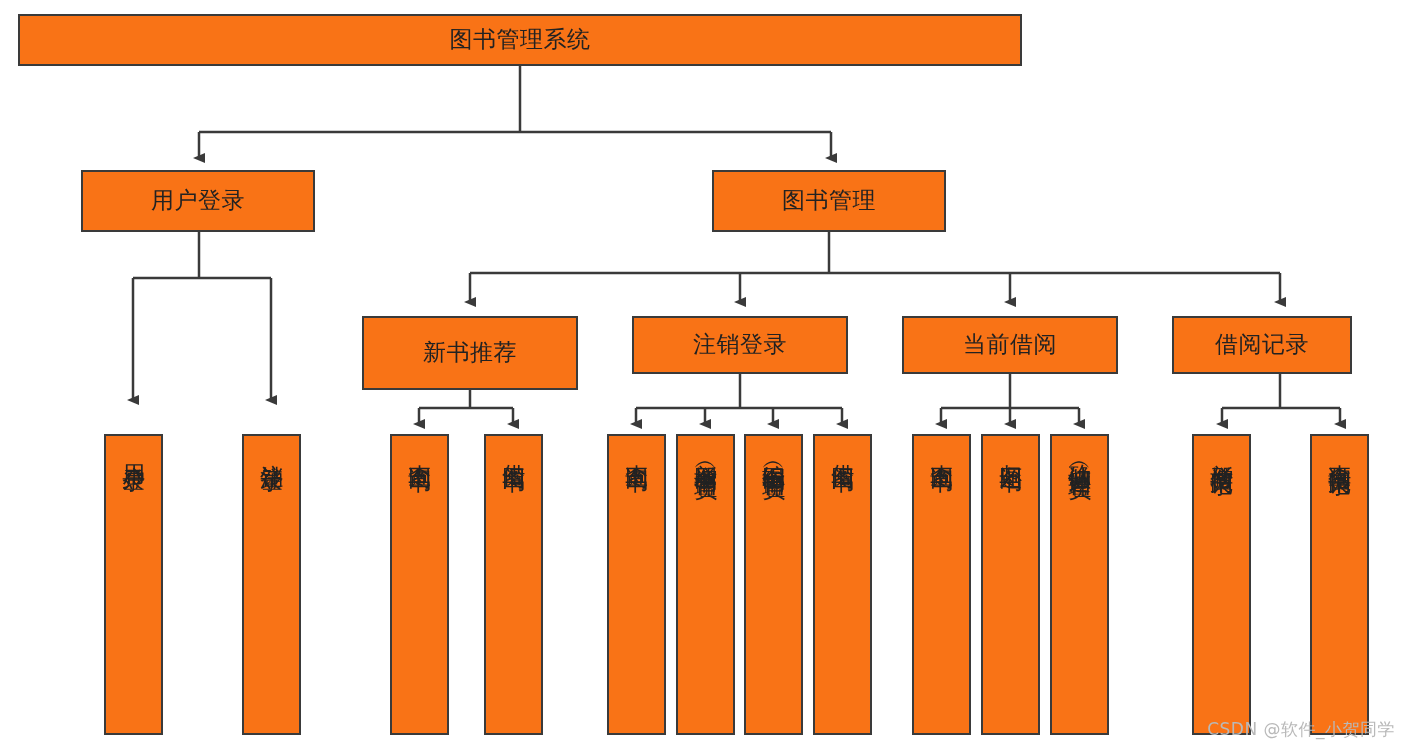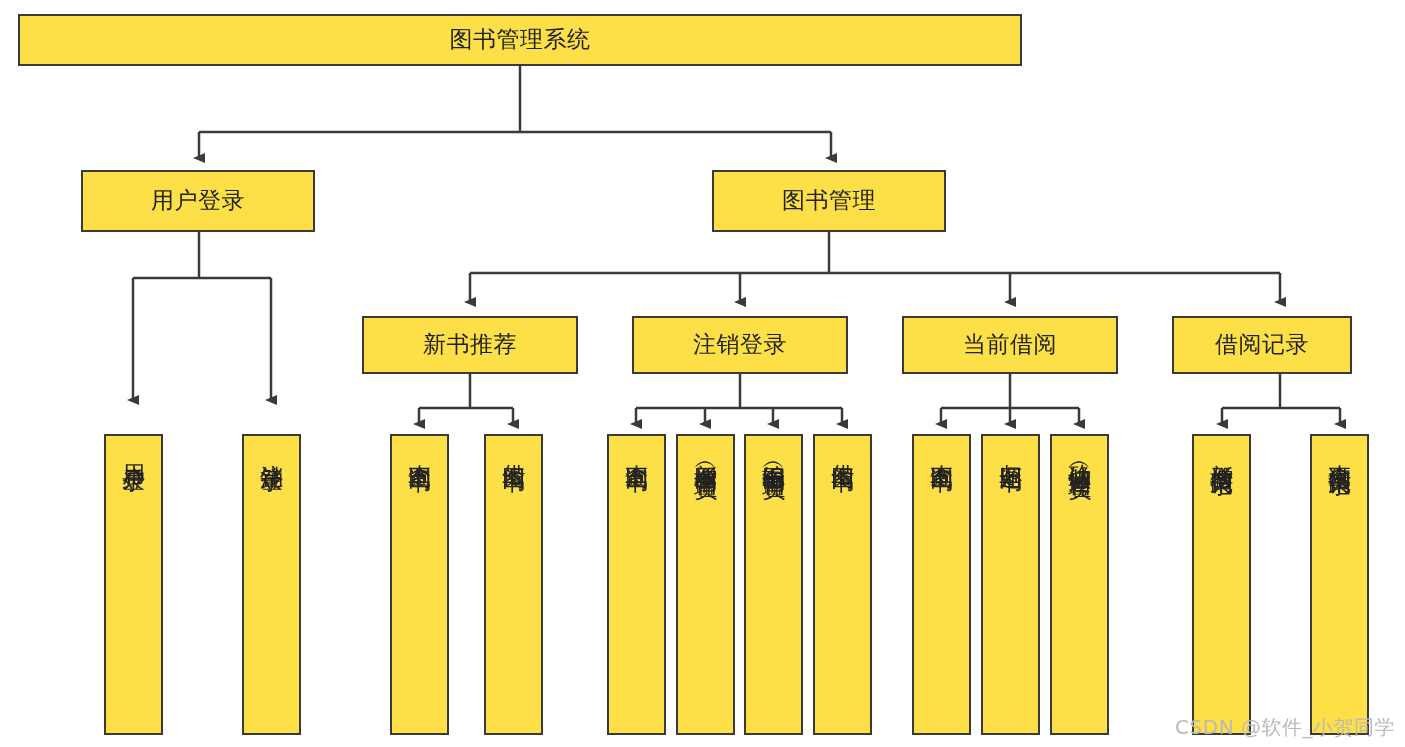--- a/index.html
+++ b/index.html
@@ -22,21 +22,21 @@
     position: absolute;
     left: 0;
     top: 0;
     width: 1405px;
     height: 747px;
     pointer-events: none;
   }
   .node {
     position: absolute;
     box-sizing: border-box;
-    background: #fde047;
+    background: #f97316;
     border: 2.5px solid #3a3a3a;
     display: flex;
     align-items: center;
     justify-content: center;
     color: #222222;
   }
   .node.h {
     font-size: 23px;
     letter-spacing: 0.5px;
     line-height: 1.1;
@@ -56,21 +56,21 @@
     font-size: 23px;
     line-height: 1.28;
     letter-spacing: 2px;
     white-space: nowrap;
     color: #222222;
   }
   .watermark {
     position: absolute;
     right: 10px;
     bottom: 6px;
-    font-size: 20px;
+    font-size: 17px;
     color: #b9b9b9;
     letter-spacing: 0.5px;
     white-space: nowrap;
   }
 </style>
 </head>
 <body>
 
 <div id="canvas">
 
@@ -128,21 +128,21 @@
     <span>图书管理系统</span>
   </div>
 
   <div class="node h" style="left:81px; top:170px; width:234px; height:62px;">
     <span>用户登录</span>
   </div>
   <div class="node h" style="left:712px; top:170px; width:234px; height:62px;">
     <span>图书管理</span>
   </div>
 
-  <div class="node h" style="left:362px; top:316px; width:216px; height:58px;">
+  <div class="node h" style="left:362px; top:316px; width:216px; height:74px;">
     <span>新书推荐</span>
   </div>
   <div class="node h" style="left:632px; top:316px; width:216px; height:58px;">
     <span>注销登录</span>
   </div>
   <div class="node h" style="left:902px; top:316px; width:216px; height:58px;text-align:right;">
     <span>当前借阅</span>
   </div>
   <div class="node h" style="left:1172px; top:316px; width:180px; height:58px;">
     <span>借阅记录</span>

